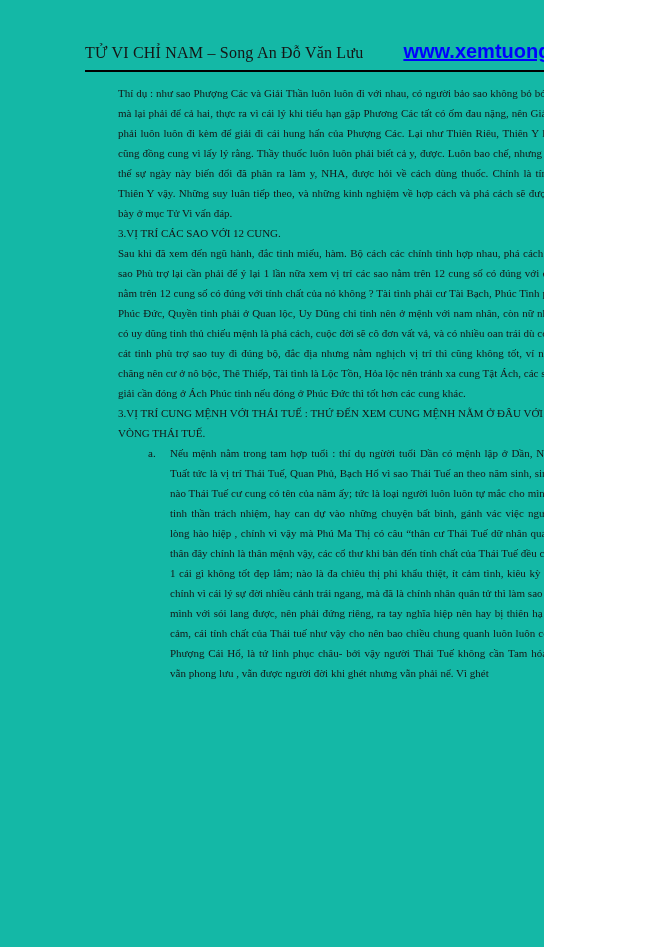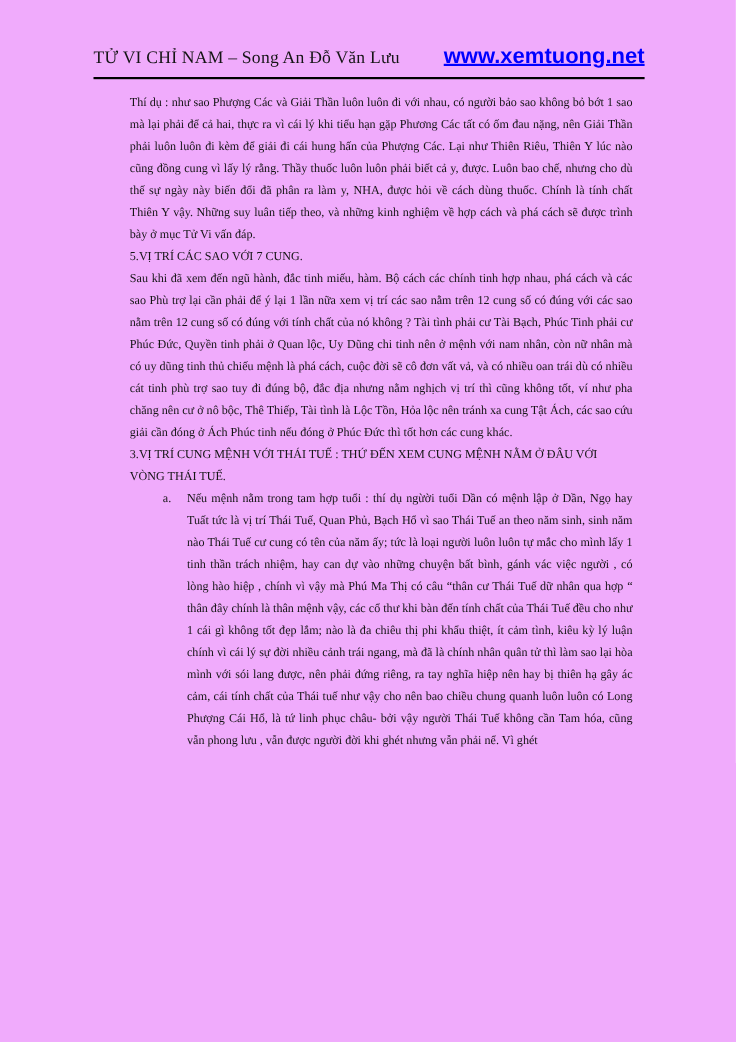--- a/index.html
+++ b/index.html
@@ -1,20 +1,20 @@
 <!DOCTYPE html>
 <html><head>
 <meta charset="utf-8">
 <style>
   html, body { margin: 0; padding: 0; background: #ffffff; }
   .page {
     position: relative;
-    width: 669px;
+    width: 544px;
     height: 947px;
-    background: #f0abfc;
+    background: #14b8a6;
     font-family: "Liberation Serif", serif;
     color: #151515;
     overflow: hidden;
   }
   .header {
     position: absolute;
     left: 85px;
     top: 40px;
     width: 501px;
     display: flex;
@@ -73,21 +73,21 @@
 <body>
 
 <div class="page">
   <div class="header">
     <span class="header-title">TỬ VI CHỈ NAM – Song An Đỗ Văn Lưu</span>
     <a class="header-link">www.xemtuong.net</a>
   </div>
   <div class="header-rule"></div>
   <div class="content" id="content">
       <p class="para">Thí dụ : như sao Phượng Các và Giải Thần luôn luôn đi với nhau, có người bảo sao không bỏ bớt 1 sao mà lại phải để cả hai, thực ra vì cái lý khi tiểu hạn gặp Phương Các tất có ốm đau nặng, nên Giải Thần phải luôn luôn đi kèm để giải đi cái hung hấn của Phượng Các. Lại như Thiên Riêu, Thiên Y lúc nào cũng đồng cung vì lấy lý rằng. Thầy thuốc luôn luôn phải biết cả y, được. Luôn bao chế, nhưng cho dù thế sự ngày này biến đổi đã phân ra làm y, NHA, được hỏi về cách dùng thuốc. Chính là tính chất Thiên Y vậy. Những suy luân tiếp theo, và những kinh nghiệm về hợp cách và phá cách sẽ được trình bày ở mục Tử Vi vấn đáp.</p>
-      <p class="heading">5.VỊ TRÍ CÁC SAO VỚI 7 CUNG.</p>
+      <p class="heading">3.VỊ TRÍ CÁC SAO VỚI 12 CUNG.</p>
       <p class="para">Sau khi đã xem đến ngũ hành, đắc tinh miếu, hàm. Bộ cách các chính tinh hợp nhau, phá cách và các sao Phù trợ lại cần phải để ý lại 1 lần nữa xem vị trí các sao nằm trên 12 cung số có đúng với các sao nằm trên 12 cung số có đúng với tính chất của nó không ? Tài tình phải cư Tài Bạch, Phúc Tinh phải cư Phúc Đức, Quyền tinh phải ở Quan lộc, Uy Dũng chi tinh nên ở mệnh với nam nhân, còn nữ nhân mà có uy dũng tinh thủ chiếu mệnh là phá cách, cuộc đời sẽ cô đơn vất vả, và có nhiều oan trái dù có nhiều cát tinh phù trợ sao tuy đi đúng bộ, đắc địa nhưng  nằm nghịch vị trí thì cũng không tốt, ví như pha chăng nên cư ở nô bộc, Thê Thiếp, Tài tình là Lộc Tồn, Hỏa lộc nên tránh xa cung Tật Ách, các sao cứu giải cần đóng ở Ách Phúc tinh nếu đóng ở Phúc Đức thì tốt hơn các cung khác.</p>
       <p class="heading">3.VỊ TRÍ CUNG MỆNH VỚI THÁI TUẾ : THỨ ĐẾN XEM CUNG MỆNH NẰM Ở ĐÂU VỚI VÒNG THÁI TUẾ.</p>
       <div class="list-item">
         <span class="list-marker">a.</span>
         <span class="list-text">Nếu mệnh nằm trong tam hợp tuổi : thí dụ ngừời tuổi Dần có mệnh lập ở Dần, Ngọ hay Tuất tức là vị trí Thái Tuế, Quan Phủ, Bạch Hổ vì sao Thái Tuế an theo năm sinh, sinh năm nào Thái Tuế cư cung có tên của năm ấy; tức là loại người luôn luôn tự mắc cho mình lấy 1 tinh thần trách nhiệm, hay can dự vào những chuyện bất bình, gánh vác việc người , có lòng hào hiệp , chính vì vậy mà Phú Ma Thị có câu “thân cư Thái Tuế dữ nhân qua hợp “ thân đây chính là thân mệnh vậy, các cổ thư khi bàn đến tính chất của Thái Tuế đều cho như 1 cái gì không tốt đẹp lắm; nào là đa chiêu thị phi khẩu thiệt, ít cảm tình, kiêu kỳ lý luận chính vì cái lý sự đời nhiều cảnh trái ngang, mà đã là chính nhân quân tử thì làm sao lại hòa mình với sói lang được, nên phải đứng riêng, ra tay nghĩa hiệp nên hay bị thiên hạ gây ác cảm, cái tính chất của Thái tuế như vậy cho nên bao chiều chung quanh luôn luôn có Long Phượng Cái Hổ, là tứ linh phục châu- bởi vậy người Thái Tuế không cần Tam hóa, cũng vẫn phong lưu , vẫn được người đời khi ghét nhưng vẫn phải nể. Vì ghét</span>
       </div>
     </div>
 </div>
 
 </body></html>

